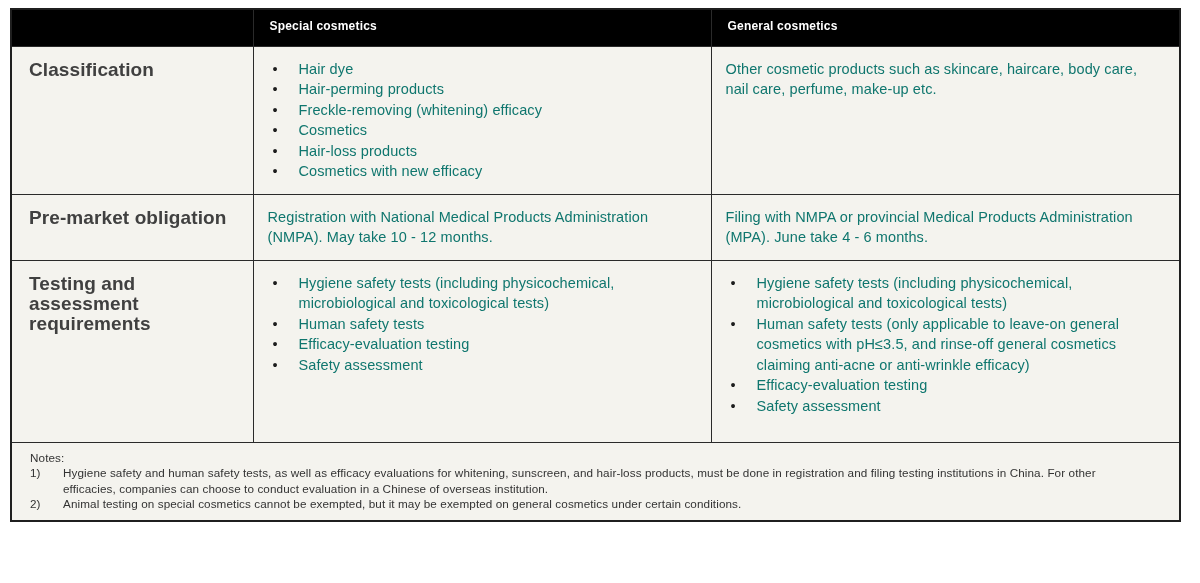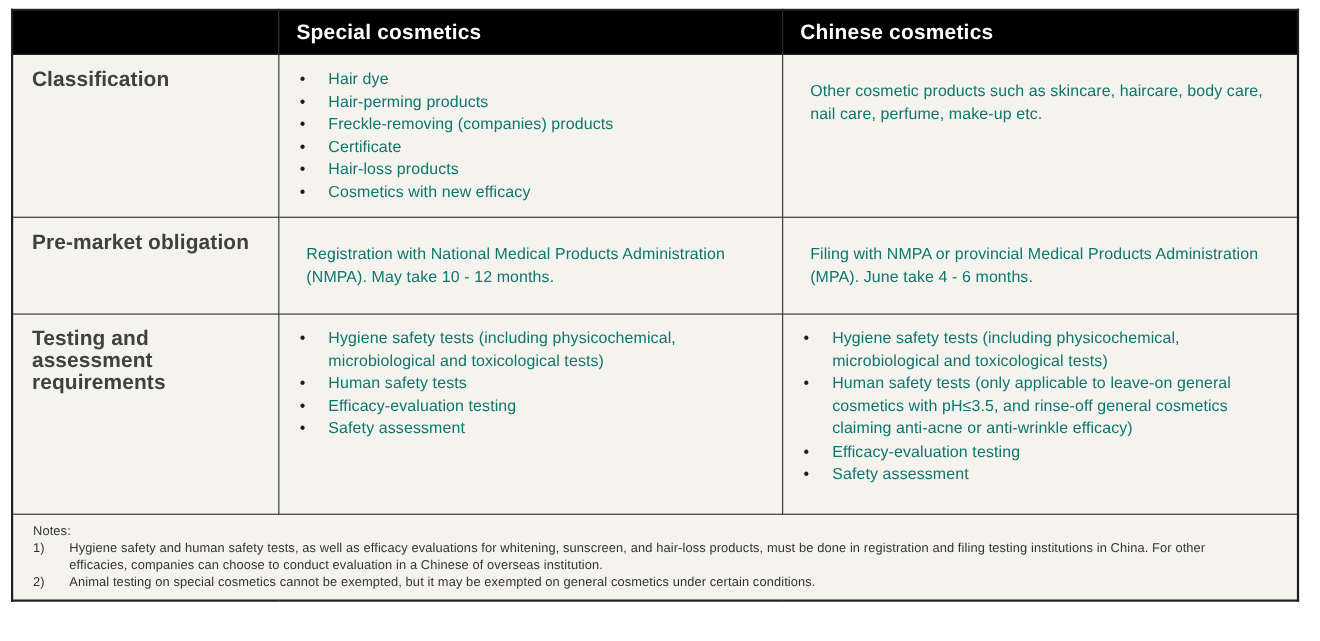--- a/index.html
+++ b/index.html
@@ -23,21 +23,21 @@
   .comparison-table col.c2 { width: 458px; }
   .comparison-table col.c3 { width: 469px; }
   .comparison-table td, .comparison-table th {
     border: 1px solid #2a2a2a;
     vertical-align: top;
     text-align: left;
   }
   thead th {
     background: #000000;
     color: #ffffff;
-    font-size: 19px;
+    font-size: 12px;
     font-weight: bold;
     letter-spacing: 0.2px;
     height: 37px;
     padding: 9px 16px 8px 16px;
     vertical-align: middle;
   }
   .label-cell {
     padding: 13px 12px 12px 17px;
     font-size: 19px;
     font-weight: bold;
@@ -45,21 +45,21 @@
     letter-spacing: 0.1px;
     line-height: 20px;
   }
   .cell {
     padding: 12px 16px 12px 14px;
     font-size: 14.5px;
     color: #0f766e;
     line-height: 20.5px;
     letter-spacing: 0.1px;
   }
-  .cell p { margin: 11px; }
+  .cell p { margin: 0; }
   ul.bullets {
     list-style: none;
     margin: 0;
     padding: 0;
   }
   ul.bullets li {
     position: relative;
     padding-left: 31px;
   }
   ul.bullets li::before {
@@ -93,32 +93,32 @@
 <table class="comparison-table">
   <colgroup>
       <col class="c1">
       <col class="c2">
       <col class="c3">
     </colgroup>
   <thead>
     <tr>
       <th></th>
       <th>Special cosmetics</th>
-      <th>Chinese cosmetics</th>
+      <th>General cosmetics</th>
     </tr>
   </thead>
   <tbody>
     <tr class="r-classification">
       <td class="label-cell">Classification</td>
       <td class="cell">
         <ul class="bullets">
             <li>Hair dye</li>
             <li>Hair-perming products</li>
-            <li>Freckle-removing (companies) products</li>
-            <li>Certificate</li>
+            <li>Freckle-removing (whitening) efficacy</li>
+            <li>Cosmetics</li>
             <li>Hair-loss products</li>
             <li>Cosmetics with new efficacy</li>
           </ul>
       </td>
       <td class="cell">
         <p>Other cosmetic products such as skincare, haircare, body care, nail care, perfume, make-up etc.</p>
       </td>
     </tr>
     <tr class="r-premarket">
       <td class="label-cell">Pre-market obligation</td>

